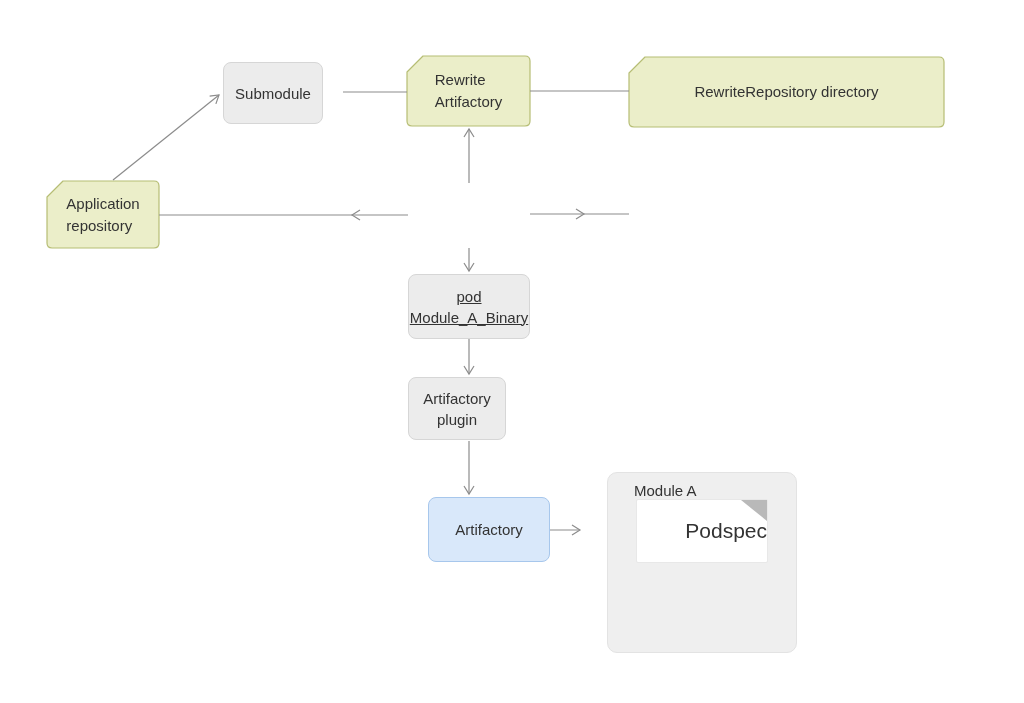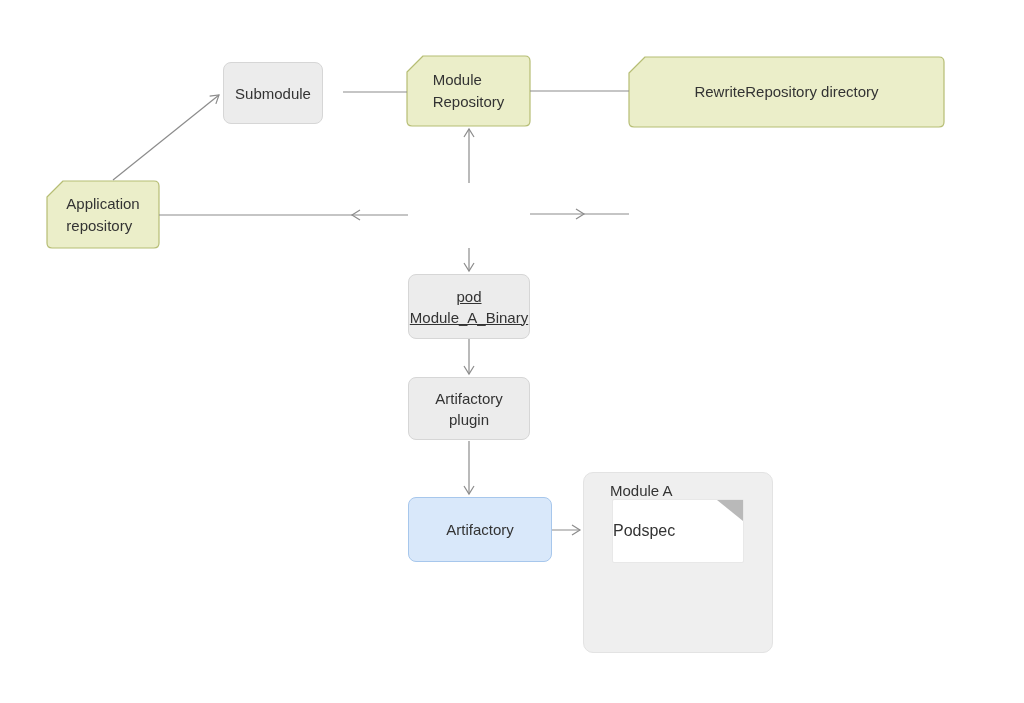--- a/index.html
+++ b/index.html
@@ -48,32 +48,33 @@
     border-radius:8px;
   }
   .folder-label{position:absolute;display:flex;align-items:center;justify-content:center;font-size:15px;line-height:1.45;}
   .folder-label .inner{width:min-content;text-align:left;}
   .folder-label.single .inner{width:auto;white-space:nowrap;text-align:right;}
   .group{
     position:absolute;box-sizing:border-box;
     background:var(--group-fill);
     border:1px solid var(--group-border);
     border-radius:10px;
+    margin-left:24px;
   }
   .group-title{
     position:absolute;left:26px;top:9px;
     font-size:15px;color:var(--text);
   }
   .doc{
     position:absolute;box-sizing:border-box;
     background:var(--doc-fill);
     border:1px solid var(--doc-border);
     border-radius:2px;
-    display:flex;align-items:center;justify-content:flex-start;
-    font-size:16px;
+    display:flex;align-items:center;justify-content:flex-end;
+    font-size:21px;
   }
   .fold{
     position:absolute;top:0;right:0;width:26px;height:21px;
     background:var(--doc-fold);
     clip-path:polygon(0 0,100% 0,100% 100%);
   }
 </style>
 </head>
 <body>
 
@@ -103,26 +104,26 @@
     <path class="edge" d="M469,441 L469,494" marker-end="url(#arrow)"></path>
     <path class="edge" d="M530,530 L580,530" marker-end="url(#arrow)"></path>
   </svg>
 
   <div class="node gray" style="left:223px;top:62px;width:100px;height:62px;">Submodule</div>
 
 
 
   <div class="node gray" style="left:408px;top:274px;width:122px;height:65px;padding:0 5px;text-decoration:underline;">pod Module_A_Binary</div>
 
-  <div class="node gray" style="left:408px;top:377px;width:122px;height:63px;padding:7px 14px;">Artifactory plugin</div>
+  <div class="node gray" style="left:408px;top:377px;width:98px;height:63px;padding:7px 14px;">Artifactory plugin</div>
 
-  <div class="node blue" style="left:408px;top:497px;width:144px;height:65px;">Artifactory</div>
+  <div class="node blue" style="left:428px;top:497px;width:122px;height:65px;">Artifactory</div>
 
   <div class="folder-label" style="left:407px;top:56px;width:123px;height:70px;">
-    <span class="inner">Module Repository</span>
+    <span class="inner">Rewrite Artifactory</span>
   </div>
 
   <div class="folder-label single" style="left:629px;top:57px;width:315px;height:70px;">
     <span class="inner">RewriteRepository directory</span>
   </div>
 
   <div class="folder-label" style="left:47px;top:181px;width:112px;height:67px;border-radius:32px;">
     <span class="inner">Application repository</span>
   </div>
 

